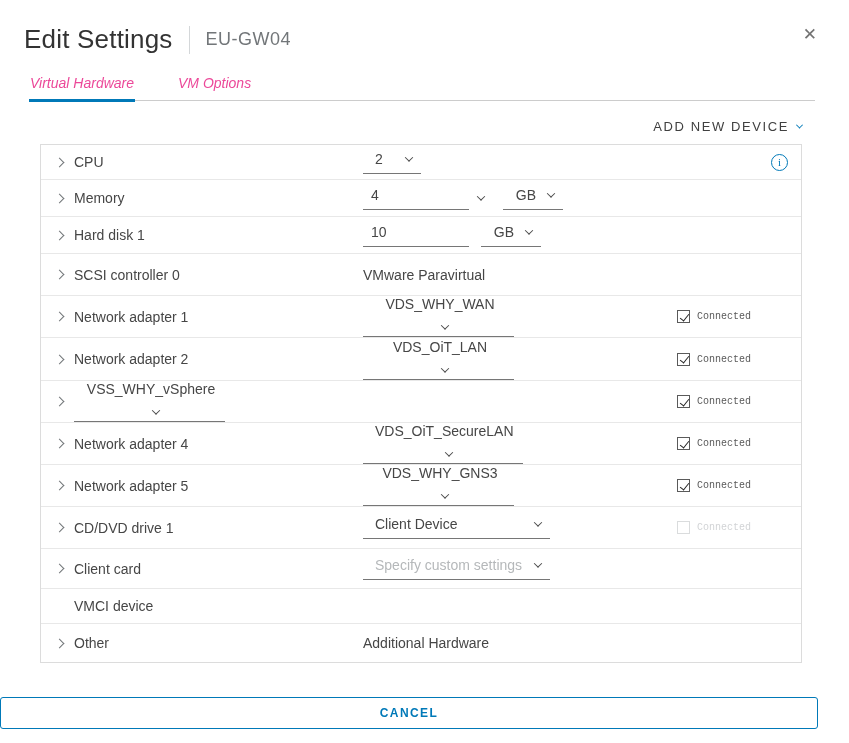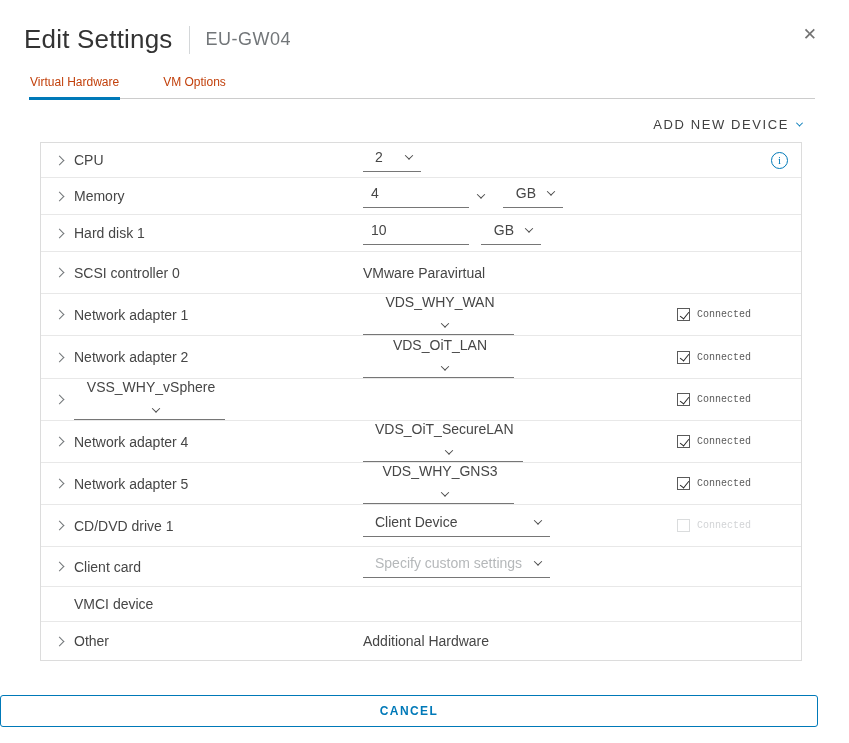--- a/index.html
+++ b/index.html
@@ -10,21 +10,21 @@
   
   .header { display:flex; align-items:center; padding:24px 24px 0 24px; }
   .title { font-size:26px; font-weight:300; color:#333; letter-spacing:.2px; }
   .hdr-divider { width:1px; height:28px; background:#d4d7d9; margin:0 16px; }
   .vm-name { font-size:18px; font-weight:300; color:#727679; letter-spacing:.5px; }
   .close-btn { position:absolute; top:26px; right:12px; background:none; border:none;
     font-size:17px; color:#737373; cursor:pointer; line-height:1; font-weight:300; }
 
   
   .tabs { display:flex; gap:42px; margin:20px 14px 0 29px; border-bottom:1px solid #cccccc; }
-  .tab { position:relative; padding:0 1px 9px 1px; font-size:12px; color:#c2410c; cursor:pointer; }
+  .tab { position:relative; padding:0 1px 9px 1px; font-size:14px; color:#ec4899; cursor:pointer;font-style:italic; }
   .tab.active::after { content:""; position:absolute; left:0; right:0; bottom:-2px;
     height:3px; background:#0079b8; }
 
   
   .toolbar { display:flex; justify-content:flex-end; align-items:center;
     margin:16px 27px 9px 0; height:18px; }
   .add-device { display:inline-flex; align-items:center; gap:8px; color:#404040;
     font-size:13px; letter-spacing:1.6px; font-weight:400; cursor:pointer; text-decoration:none; }
 
   

